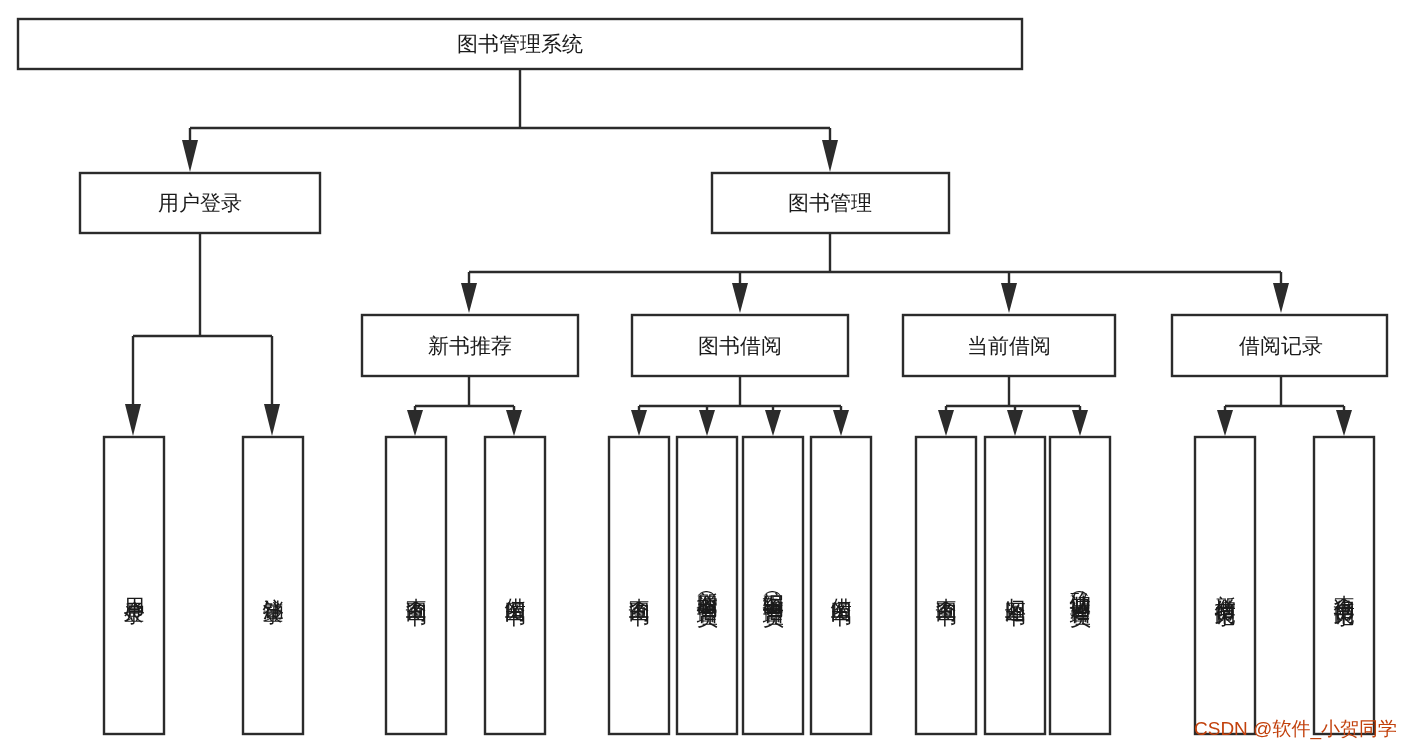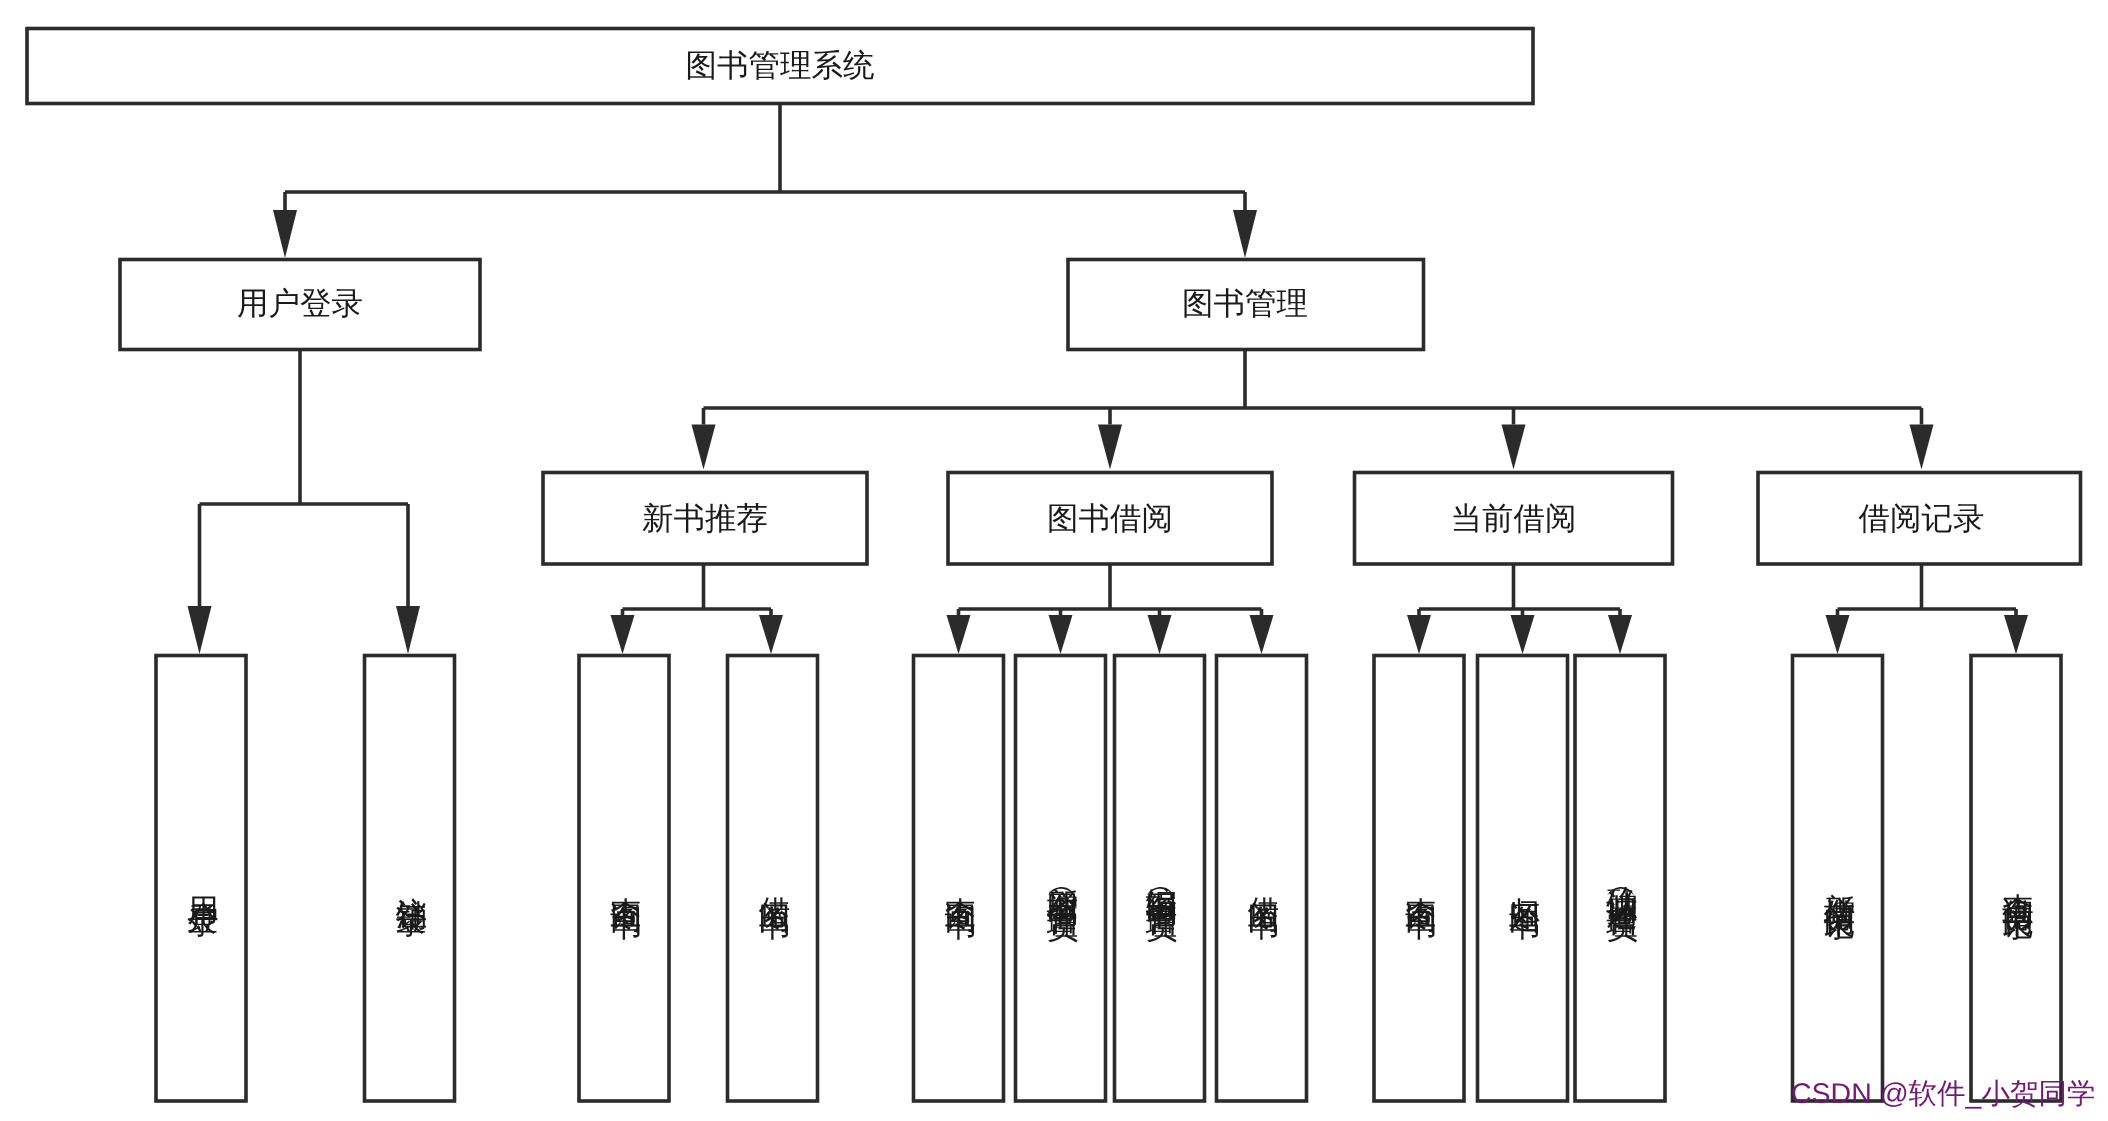--- a/index.html
+++ b/index.html
@@ -59,21 +59,21 @@
     font-size: 21px;
     line-height: 1.08;
     letter-spacing: 2.5px;
     color: #1a1a1a;
     white-space: nowrap;
   }
   .watermark {
     position: absolute;
     font-family: "Liberation Sans", "DejaVu Sans", sans-serif;
     font-size: 19px;
-    color: #701a75;
+    color: #c2410c;
     white-space: nowrap;
   }
 </style>
 </head>
 <body>
 
 <div id="diagram-root">
 
   <svg id="tree-svg" viewBox="0 0 1405 747">
 

